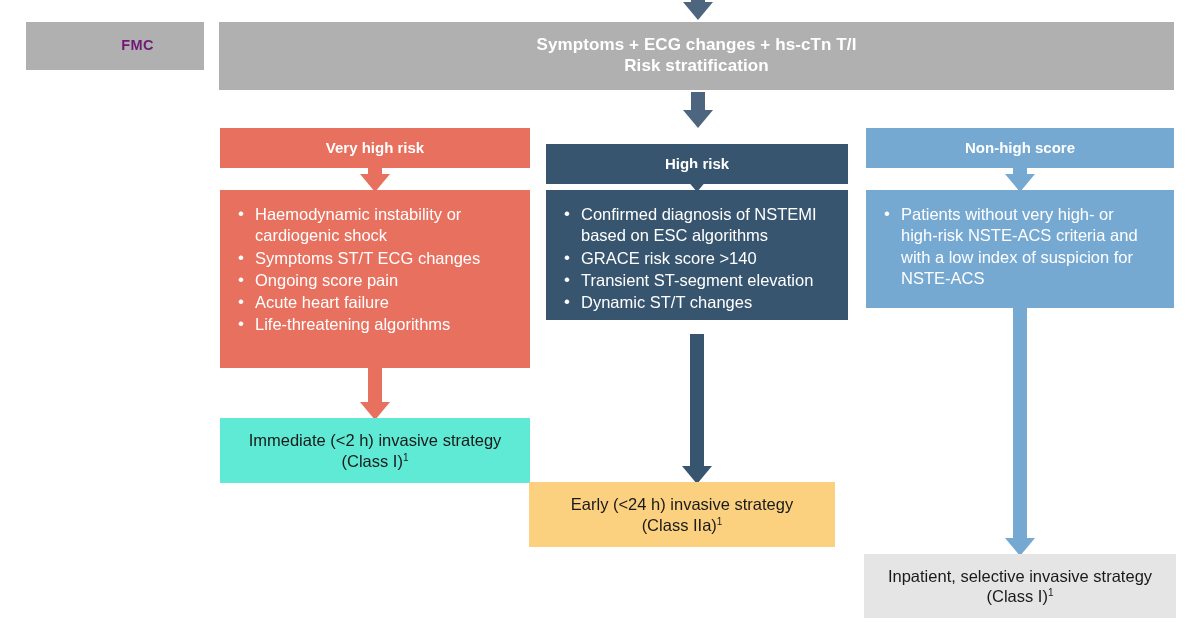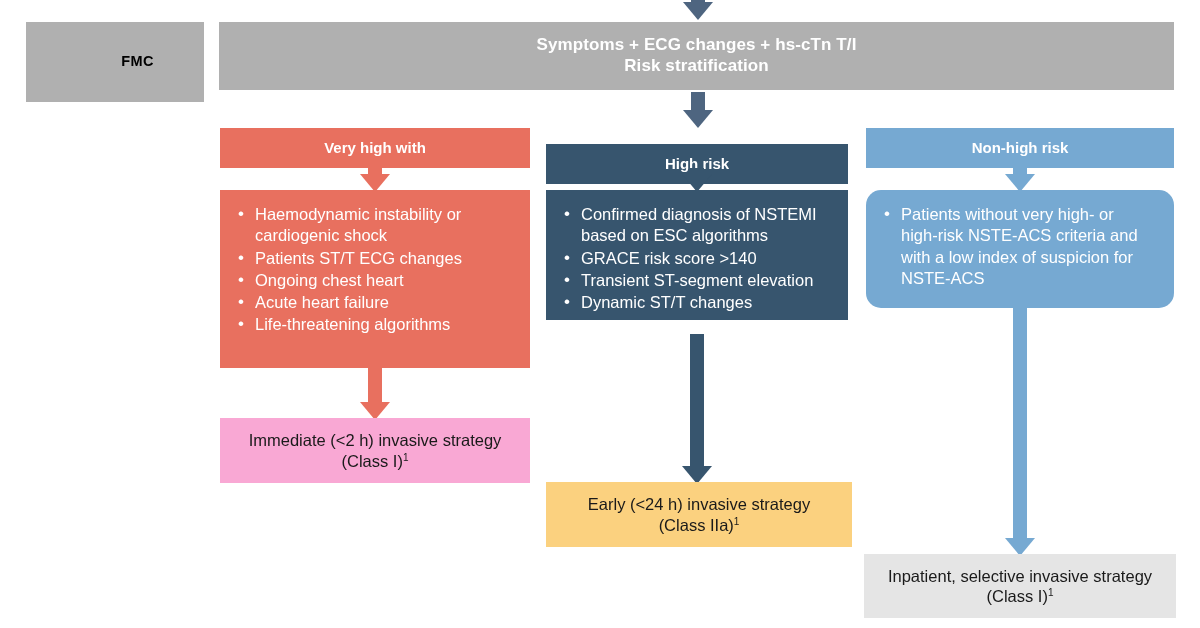--- a/index.html
+++ b/index.html
@@ -25,23 +25,23 @@
     align-items: center;
     justify-content: center;
     text-align: center;
     line-height: 1.22;
   }
 
   .fmc-box {
     left: 26px;
     top: 22px;
     width: 178px;
-    height: 80px;
+    height: 48px;
     background: #b0b0b0;
-    color: #000000;
+    color: #701a75;
     font-size: 14.5px;
     font-weight: bold;
     letter-spacing: .4px;
     padding-left: 45px;
   }
 
   .header-bar {
     left: 219px;
     top: 22px;
     width: 955px;
@@ -69,21 +69,21 @@
   
   .criteria {
     position: absolute;
     color: #ffffff;
     padding: 14px 24px 12px 16px;
     font-size: 16.5px;
     line-height: 1.29;
   }
   .criteria.vhr { left: 220px; top: 190px; width: 310px; height: 178px; background: #e8705f; }
   .criteria.hr  { left: 546px; top: 190px; width: 302px; height: 130px; background: #37556e; }
-  .criteria.nhr { left: 866px; top: 190px; width: 308px; height: 118px; background: #76a9d2; border-radius: 15px; }
+  .criteria.nhr { left: 866px; top: 190px; width: 308px; height: 118px; background: #76a9d2; }
 
   .criteria ul { list-style: none; }
   .criteria li {
     position: relative;
     padding-left: 19px;
     margin-bottom: 1px;
   }
   .criteria li::before {
     content: "\2022";
     position: absolute;
@@ -92,22 +92,22 @@
     font-size: 17px;
   }
 
   
   .outcome {
     flex-direction: column;
     color: #1a1a1a;
     font-size: 16.5px;
     line-height: 1.24;
   }
-  .outcome.immediate { left: 220px; top: 418px; width: 310px; height: 65px; background: #f9a8d4; }
-  .outcome.early     { left: 546px; top: 482px; width: 306px; height: 65px; background: #fbd17f; }
+  .outcome.immediate { left: 220px; top: 418px; width: 310px; height: 65px; background: #5eead4; }
+  .outcome.early     { left: 529px; top: 482px; width: 306px; height: 65px; background: #fbd17f; }
   .outcome.inpatient { left: 864px; top: 554px; width: 312px; height: 64px; background: #e5e5e5; }
 
   .outcome .sup { font-size: 10px; vertical-align: super; }
 
   
   .arrow {
     position: absolute;
   }
   .arrow .shaft {
     position: absolute;
@@ -180,33 +180,33 @@
     <span>Symptoms + ECG changes + hs-cTn T/I</span>
     <span>Risk stratification</span>
   </div>
 
   <div class="arrow a-slate" id="arrow-strat">
     <div class="shaft"></div>
     <div class="head"></div>
   </div>
 
   <div class="box risk-head vhr">
-    <span>Very high with</span>
+    <span>Very high risk</span>
   </div>
 
   <div class="arrow a-red" id="arrow-vhr-head">
     <div class="shaft"></div>
     <div class="head"></div>
   </div>
 
   <div class="criteria vhr">
     <ul>
       <li>Haemodynamic instability or cardiogenic shock</li>
-      <li>Patients ST/T ECG changes</li>
-      <li>Ongoing chest heart</li>
+      <li>Symptoms ST/T ECG changes</li>
+      <li>Ongoing score pain</li>
       <li>Acute heart failure</li>
       <li>Life-threatening algorithms</li>
     </ul>
   </div>
 
   <div class="arrow a-red" id="arrow-vhr-out">
     <div class="shaft"></div>
     <div class="head"></div>
   </div>
 
@@ -237,21 +237,21 @@
     <div class="shaft"></div>
     <div class="head"></div>
   </div>
 
   <div class="box outcome early">
     <span>Early (&lt;24 h) invasive strategy</span>
     <span><span>(Class IIa)</span><span class="sup">1</span></span>
   </div>
 
   <div class="box risk-head nhr">
-    <span>Non-high risk</span>
+    <span>Non-high score</span>
   </div>
 
   <div class="arrow a-blue" id="arrow-nhr-head">
     <div class="shaft"></div>
     <div class="head"></div>
   </div>
 
   <div class="criteria nhr">
     <ul>
       <li>Patients without very high- or high-risk NSTE-ACS criteria and with a low index of suspicion for NSTE-ACS</li>

